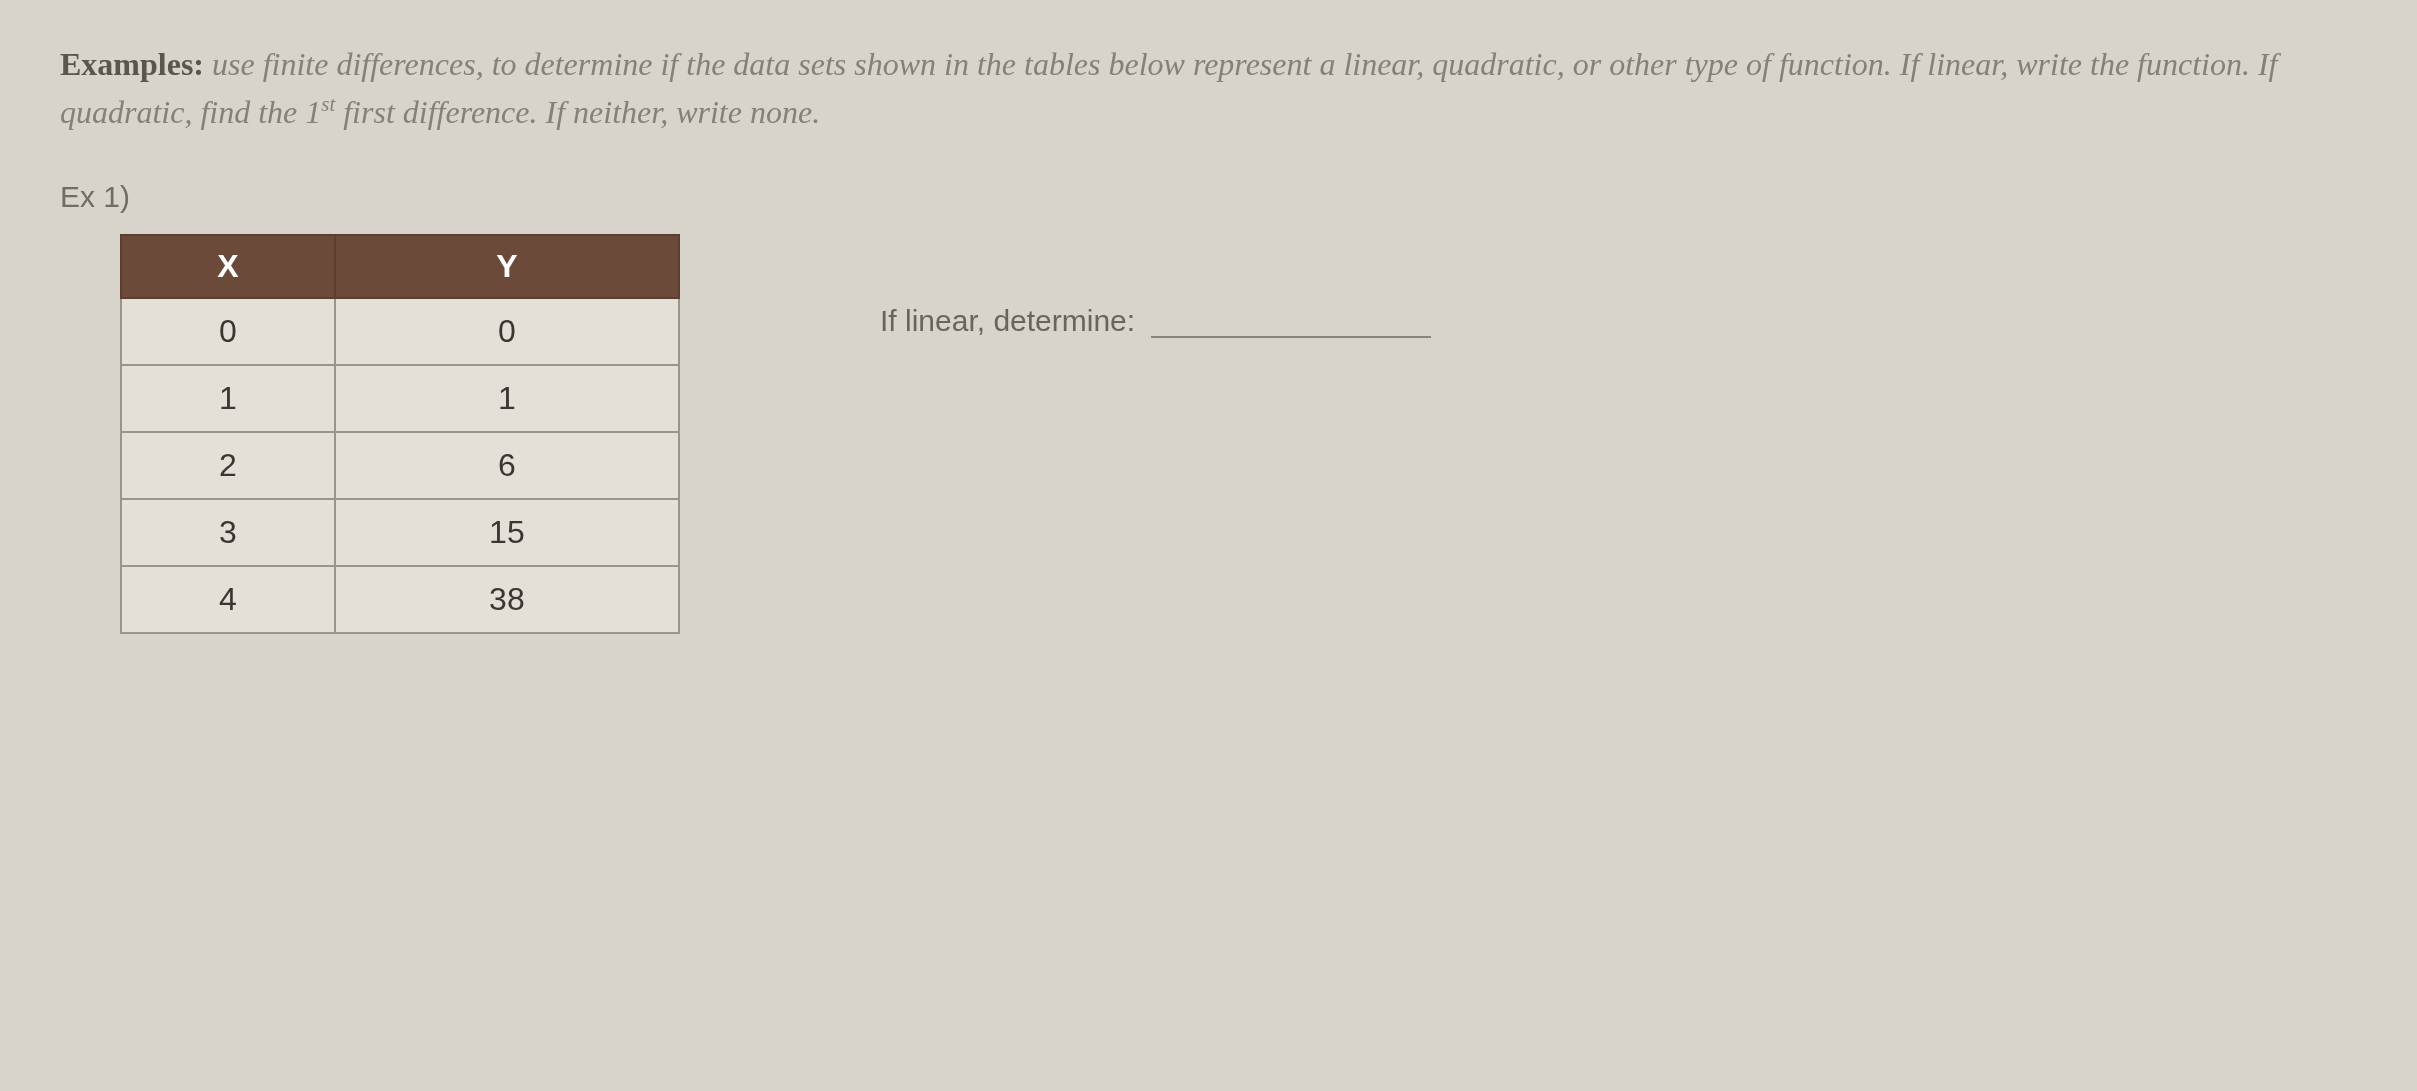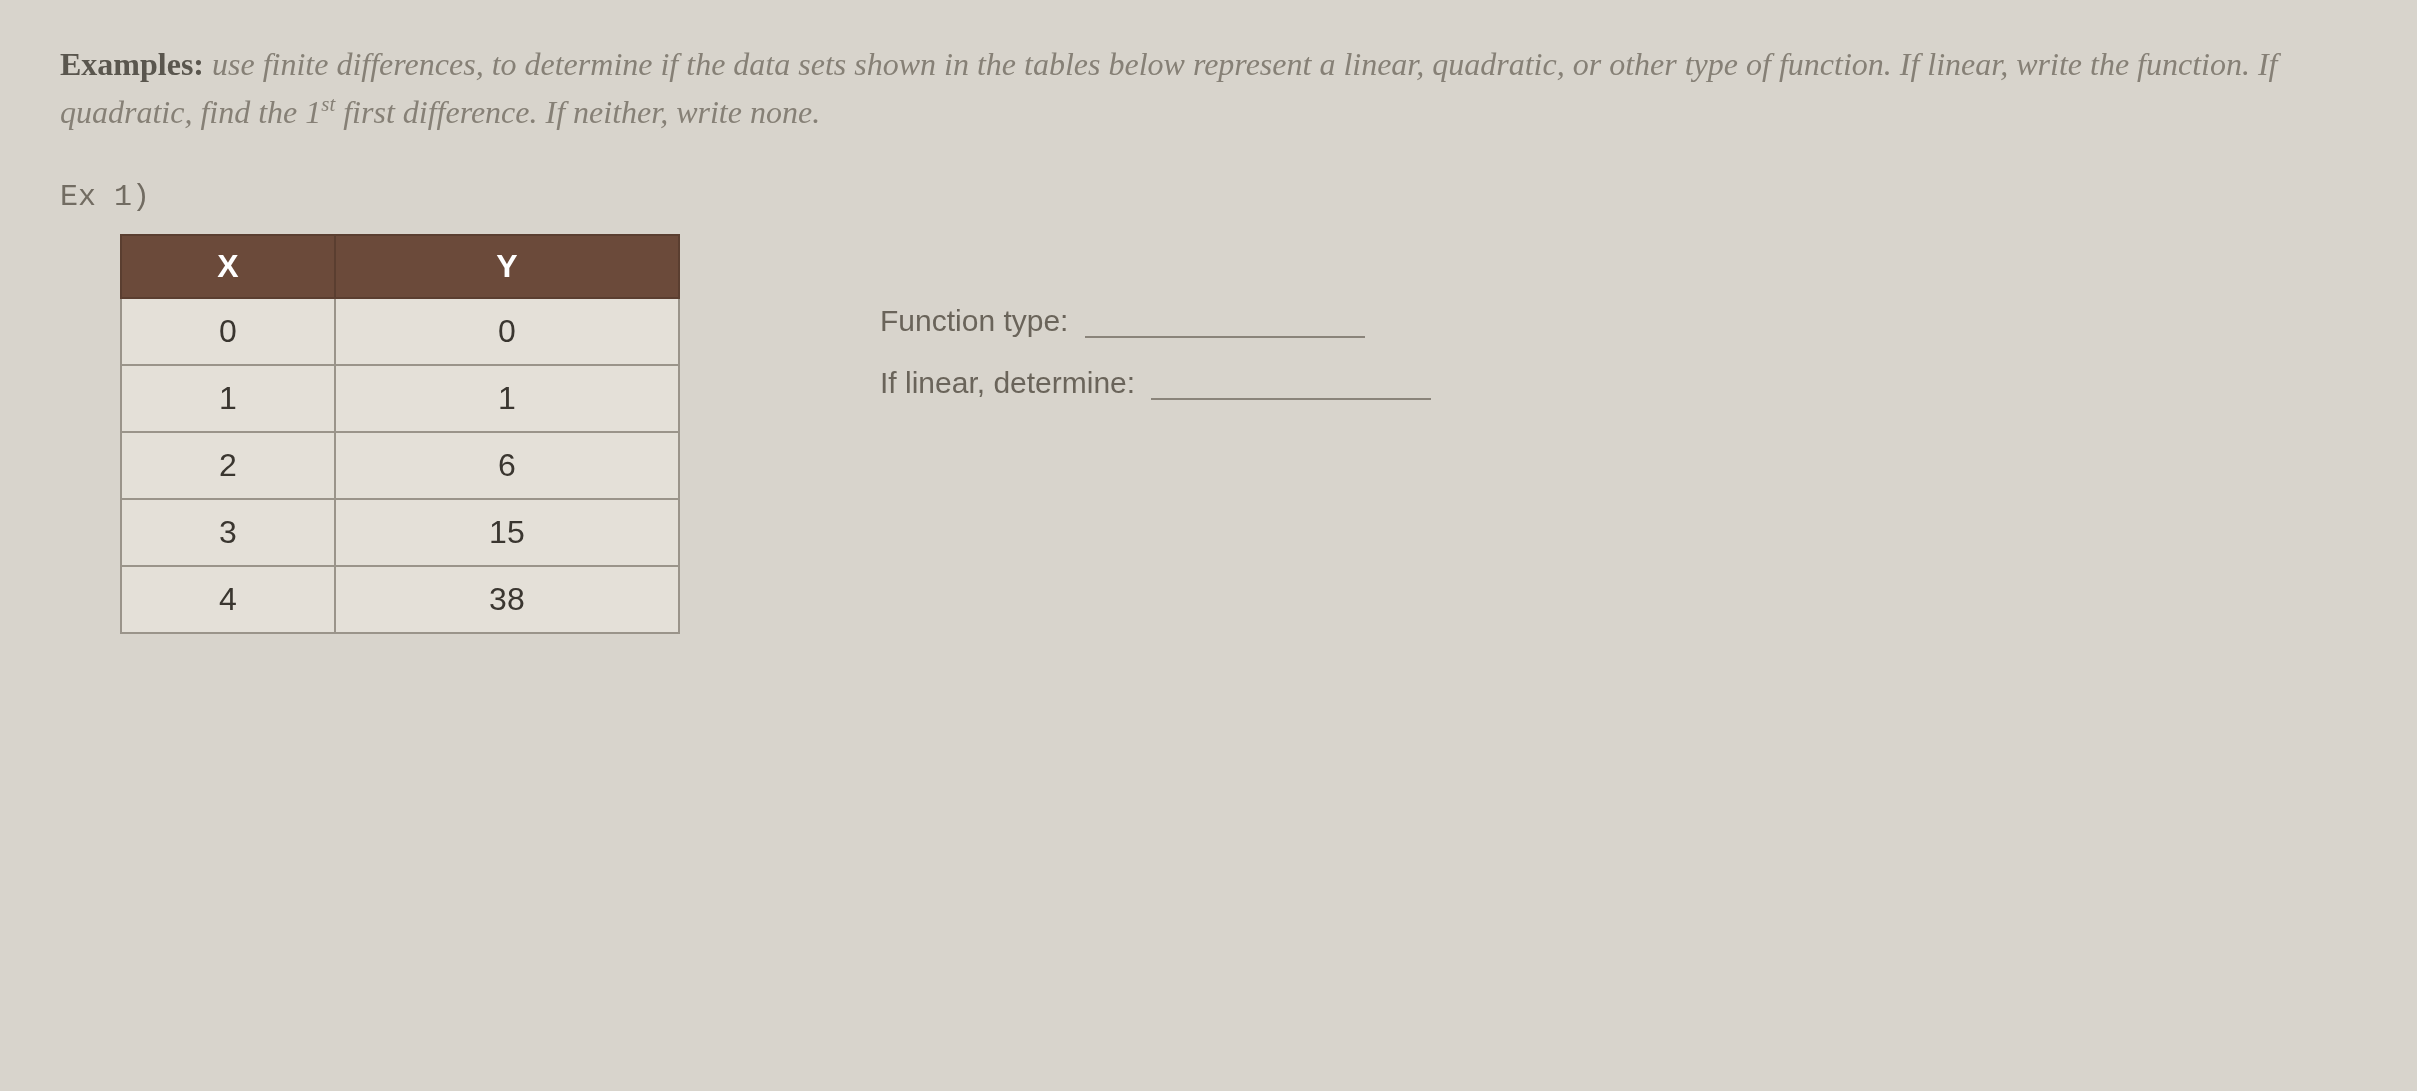--- a/index.html
+++ b/index.html
@@ -24,21 +24,21 @@
     .instructions-bold {
       font-weight: bold;
       font-style: normal;
       color: #5a564e;
     }
     .example-label {
       font-size: 30px;
       color: #726c62;
       margin-bottom: 20px;
       font-style: normal;
-      font-family: Liberation Mono, monospace;
+      font-family: Liberation Sans, sans-serif;
     }
     .content-row {
       display: flex;
       align-items: flex-start;
       gap: 200px;
       padding-left: 60px;
     }
     .data-table {
       border-collapse: collapse;
       width: 560px;
@@ -130,21 +130,17 @@
       </tr>
       <tr>
         <td>4</td>
         <td>38</td>
       </tr>
     </tbody>
   </table>
 
   <div class="answer-lines">
     <div class="answer-line">
-      <span>Function type:</span>
-      <span class="blank"></span>
-    </div>
-    <div class="answer-line">
       <span>If linear, determine:</span>
       <span class="blank"></span>
     </div>
   </div>
 </div>
 
 </body></html>

